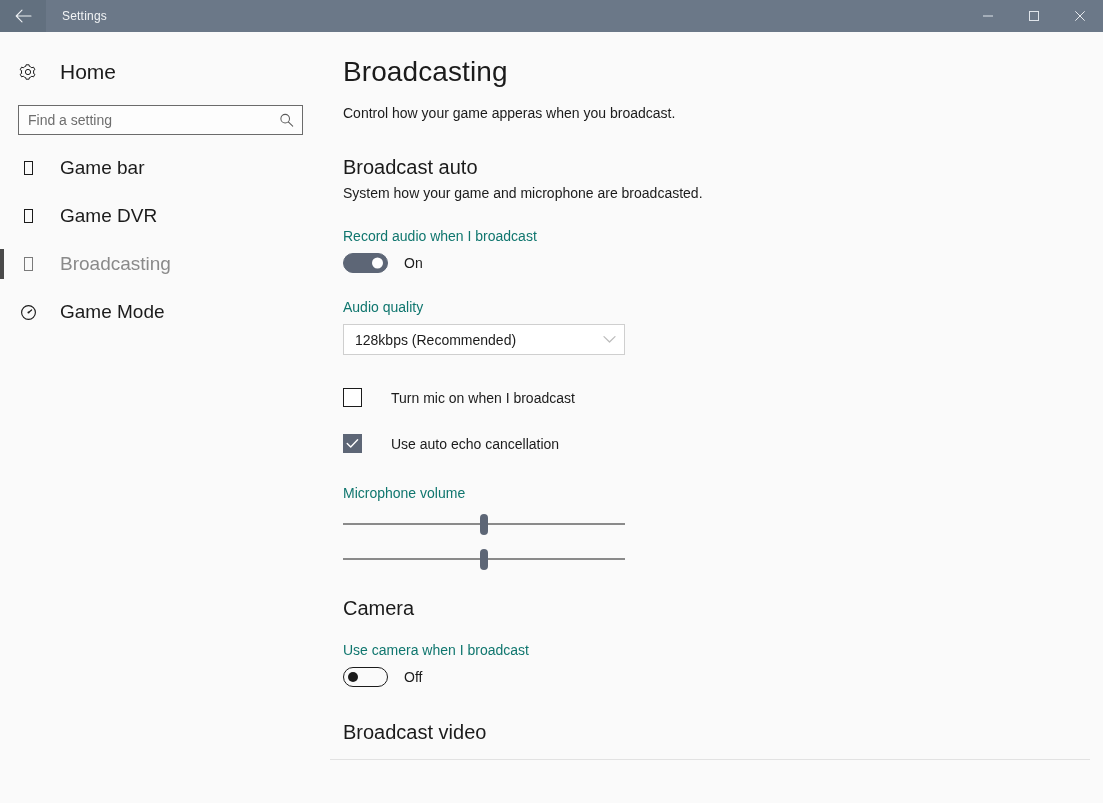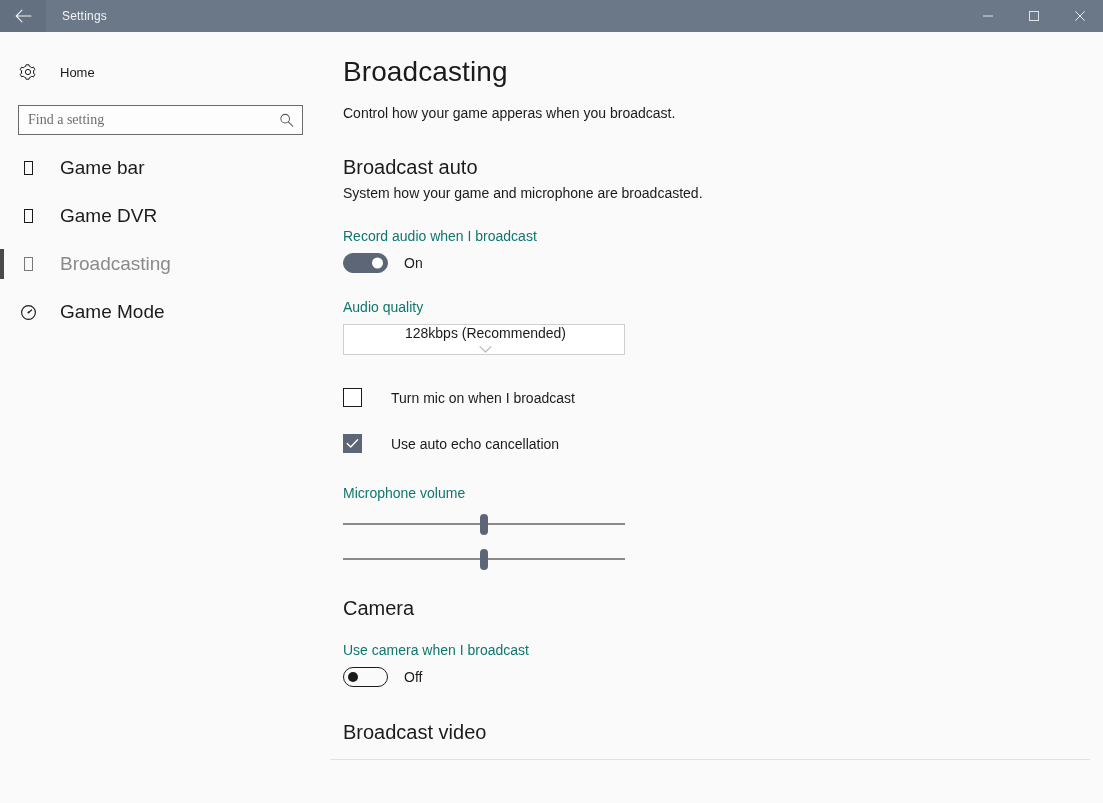--- a/index.html
+++ b/index.html
@@ -83,41 +83,41 @@
   }
   .home-icon {
     width: 20px;
     height: 20px;
     display: flex;
     align-items: center;
     justify-content: center;
     color: #1b1b1b;
   }
   .home-label {
-    font-size: 13px;
+    font-size: 21px;
     color: #1b1b1b;
     margin-left: 22px;
   }
 
   .search-wrap {
     position: relative;
     margin: 17px 0 0 18px;
     width: 285px;
     height: 30px;
     border: 1px solid #6b6b6b;
     background: #fdfdfd;
     box-sizing: border-box;
     display: flex;
     align-items: center;
   }
   .search-input {
     border: 0;
     outline: 0;
     background: transparent;
-    font-family: Liberation Serif, serif;
+    font-family: Liberation Sans, sans-serif;
     font-size: 14px;
     color: #14532d;
     padding: 0 30px 0 9px;
     width: 100%;
     height: 100%;
     box-sizing: border-box;
   }
   .search-input::placeholder { color: #6e6e6e; opacity: 1; }
   .search-icon {
     position: absolute;
@@ -270,21 +270,20 @@
   .dropdown {
     width: 282px;
     height: 31px;
     border: 1px solid #cfcfcf;
     background: #ffffff;
     box-sizing: border-box;
     display: flex;
     align-items: center;
     padding: 0 8px 0 11px;
     cursor: default;
-    flex-direction: column;
   }
   .dropdown-value {
     font-size: 14px;
     color: #1b1b1b;
     flex: 1;
     white-space: nowrap;
     overflow: hidden;
   }
   .dropdown-chev {
     color: #bdbdbd;

